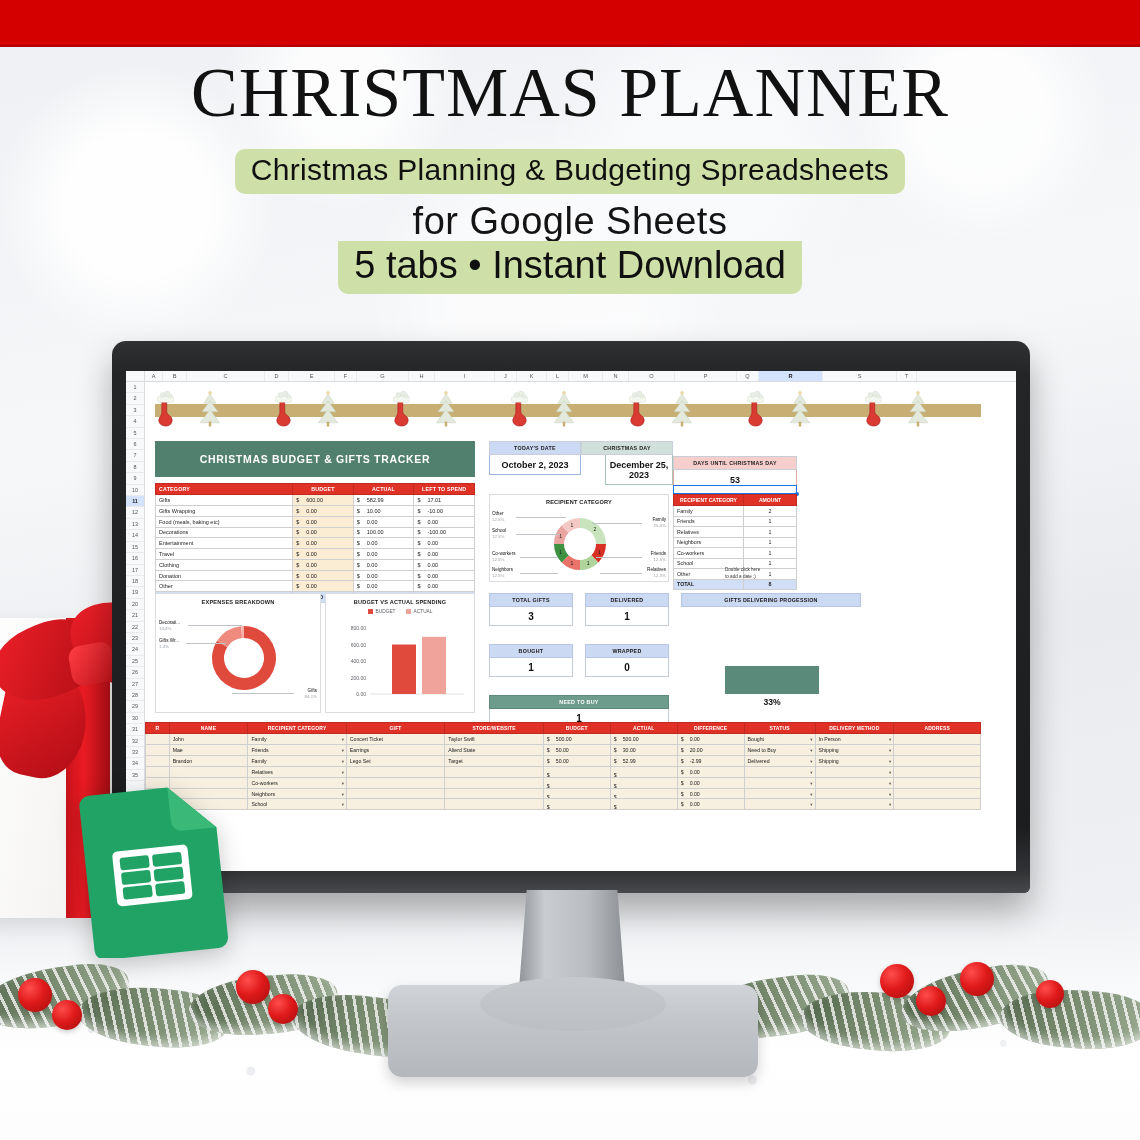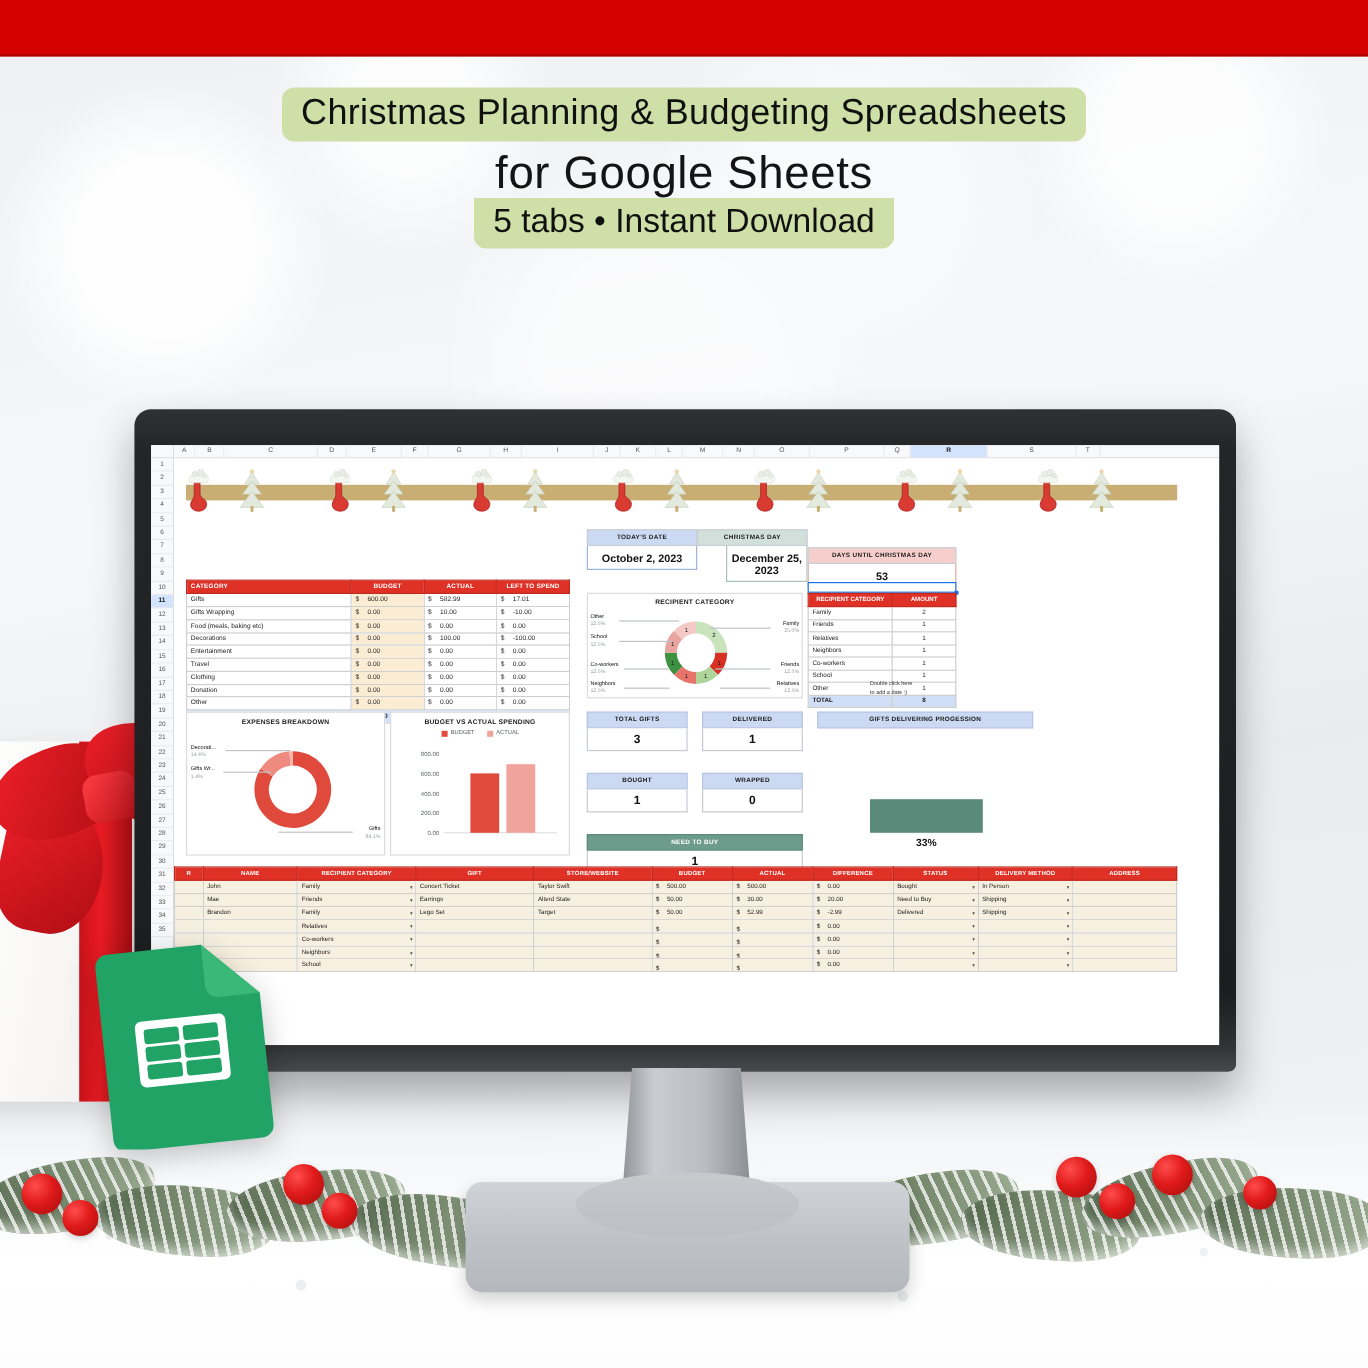--- a/index.html
+++ b/index.html
@@ -59,21 +59,21 @@
   #pill-1, #pill-2 {
     background: #cfdfa8;
     color: #101010;
     font-weight: 400;
     display: inline-block;
     border-radius: 10px;
     padding: 4px 16px 7px;
     white-space: nowrap;
   }
   #pill-1 { font-size: 30px; margin-top: 18px; letter-spacing: .3px; }
-  #pill-2 { font-size: 28px; margin-top: -2px; border-radius: 0 0 10px 10px; padding-top: 3px; }
+  #pill-2 { font-size: 38px; margin-top: -2px; border-radius: 0 0 10px 10px; padding-top: 3px; }
   #pill-row-1, #pill-row-2 { width:1140px; text-align:center; }
 
   
   #gift-box {
     position: absolute; left: -18px; top: 618px; width: 215px; height: 300px;
     background: linear-gradient(100deg,#ffffff 0%, #f3f2f0 55%, #e6e4e2 100%);
     border-radius: 6px;
     box-shadow: 0 8px 22px rgba(0,0,0,.10);
   }
   #gift-ribbon-v {
@@ -298,20 +298,21 @@
   #gifts-table td.money span.cur { position:absolute; left:3px; }
 </style>
 </head>
 <body>
 
 <div id="bg-bokeh"></div>
 <div id="bg-snow"></div>
 <div id="top-banner"></div>
 
 <div id="title-block">
+  <div id="main-title">CHRISTMAS PLANNER</div>
   <div id="pill-row-1">
     <div id="pill-1">Christmas Planning &amp; Budgeting Spreadsheets</div>
   </div>
   <div id="sub-title">for Google Sheets</div>
   <div id="pill-row-2">
     <div id="pill-2">5 tabs • Instant Download</div>
   </div>
 </div>
 
 <div id="gift-box"></div>
@@ -535,20 +536,21 @@
     <g fill="#e3eadd" stroke="#bcc9b4" stroke-width=".7">
       <path d="M18 4 l10 16 h-20 z"></path>
                     <path d="M18 16 l13 18 h-26 z"></path>
                     <path d="M18 30 l16 22 h-32 z"></path>
     </g>
     <rect x="16" y="50" width="4" height="8" fill="#c8ae72"></rect>
     <circle cx="18" cy="3" r="3" fill="#e9d9a8"></circle>
                 </svg></div>
             </div>
 
+          <div id="sheet-title">CHRISTMAS BUDGET &amp; GIFTS TRACKER</div>
 
           <div id="budget-table">
             <table>
               <colgroup>
                   <col style="width:43%">
                   <col style="width:19%">
                   <col style="width:19%">
                   <col style="width:19%">
                 </colgroup>
               <thead>

